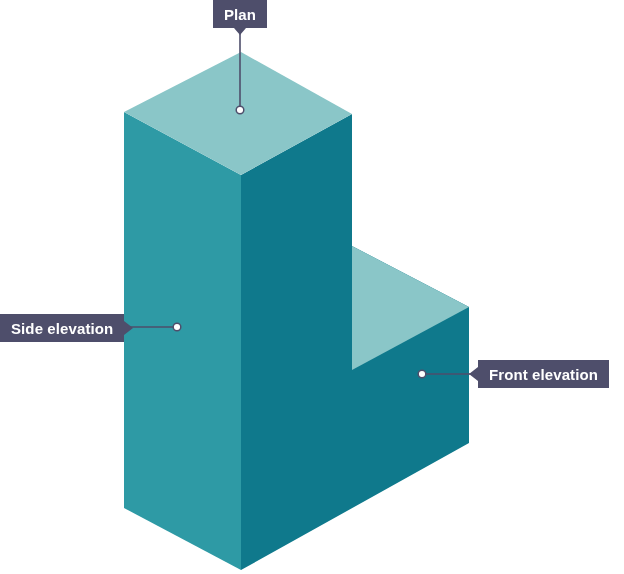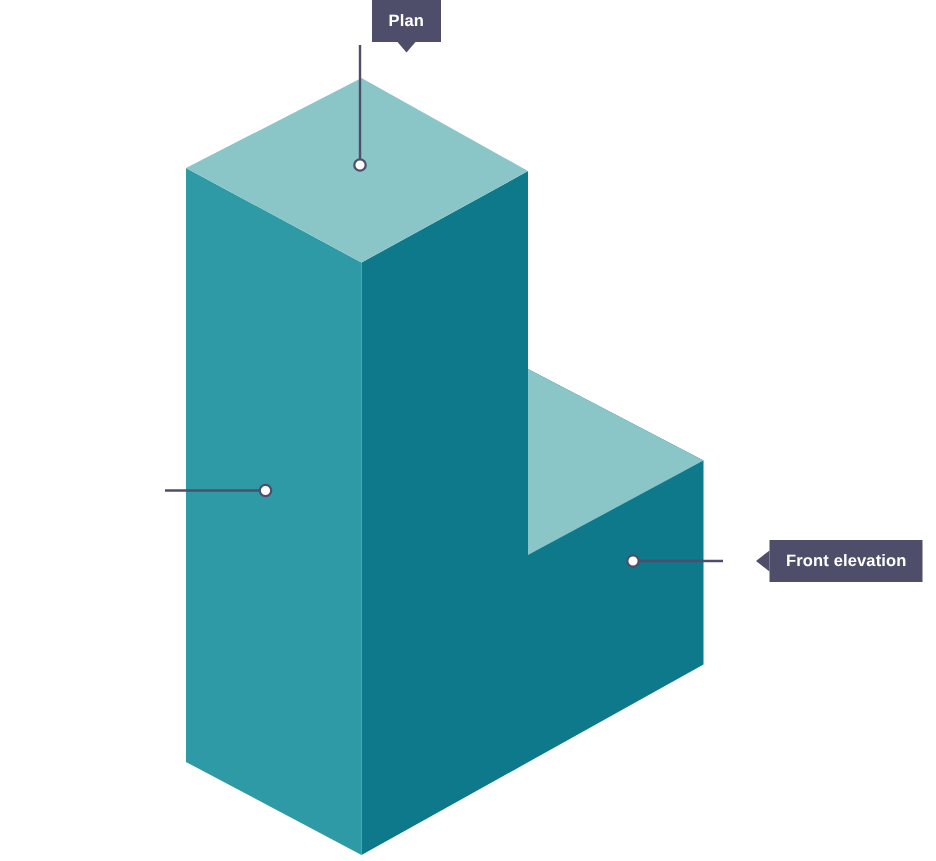--- a/index.html
+++ b/index.html
@@ -23,26 +23,25 @@
     height: 574px;
   }
   .callout {
     position: absolute;
     display: flex;
     align-items: center;
     height: 28px;
     padding: 0 11px;
     background: #4e4e6b;
     color: #ffffff;
-    font-size: 11px;
+    font-size: 15px;
     font-weight: bold;
     letter-spacing: 0.1px;
     white-space: nowrap;
     box-sizing: border-box;
-    margin-left: 35px;
   }
   .callout-plan {
     left: 213px;
     top: 0px;
   }
   .callout-plan::after {
     content: "";
     position: absolute;
     left: 50%;
     bottom: -7px;
@@ -109,18 +108,21 @@
 
     <line x1="422" y1="374" x2="482" y2="374" stroke="#4e4e6b" stroke-width="1.6"></line>
     <circle cx="422" cy="374" r="3.8" fill="#ffffff" stroke="#4e4e6b" stroke-width="1.5"></circle>
 
   </svg>
 
   <div class="callout callout-plan">
     <span>Plan</span>
   </div>
 
+  <div class="callout callout-side">
+    <span>Side elevation</span>
+  </div>
 
   <div class="callout callout-front">
     <span>Front elevation</span>
   </div>
 
 </div>
 
 </body></html>

